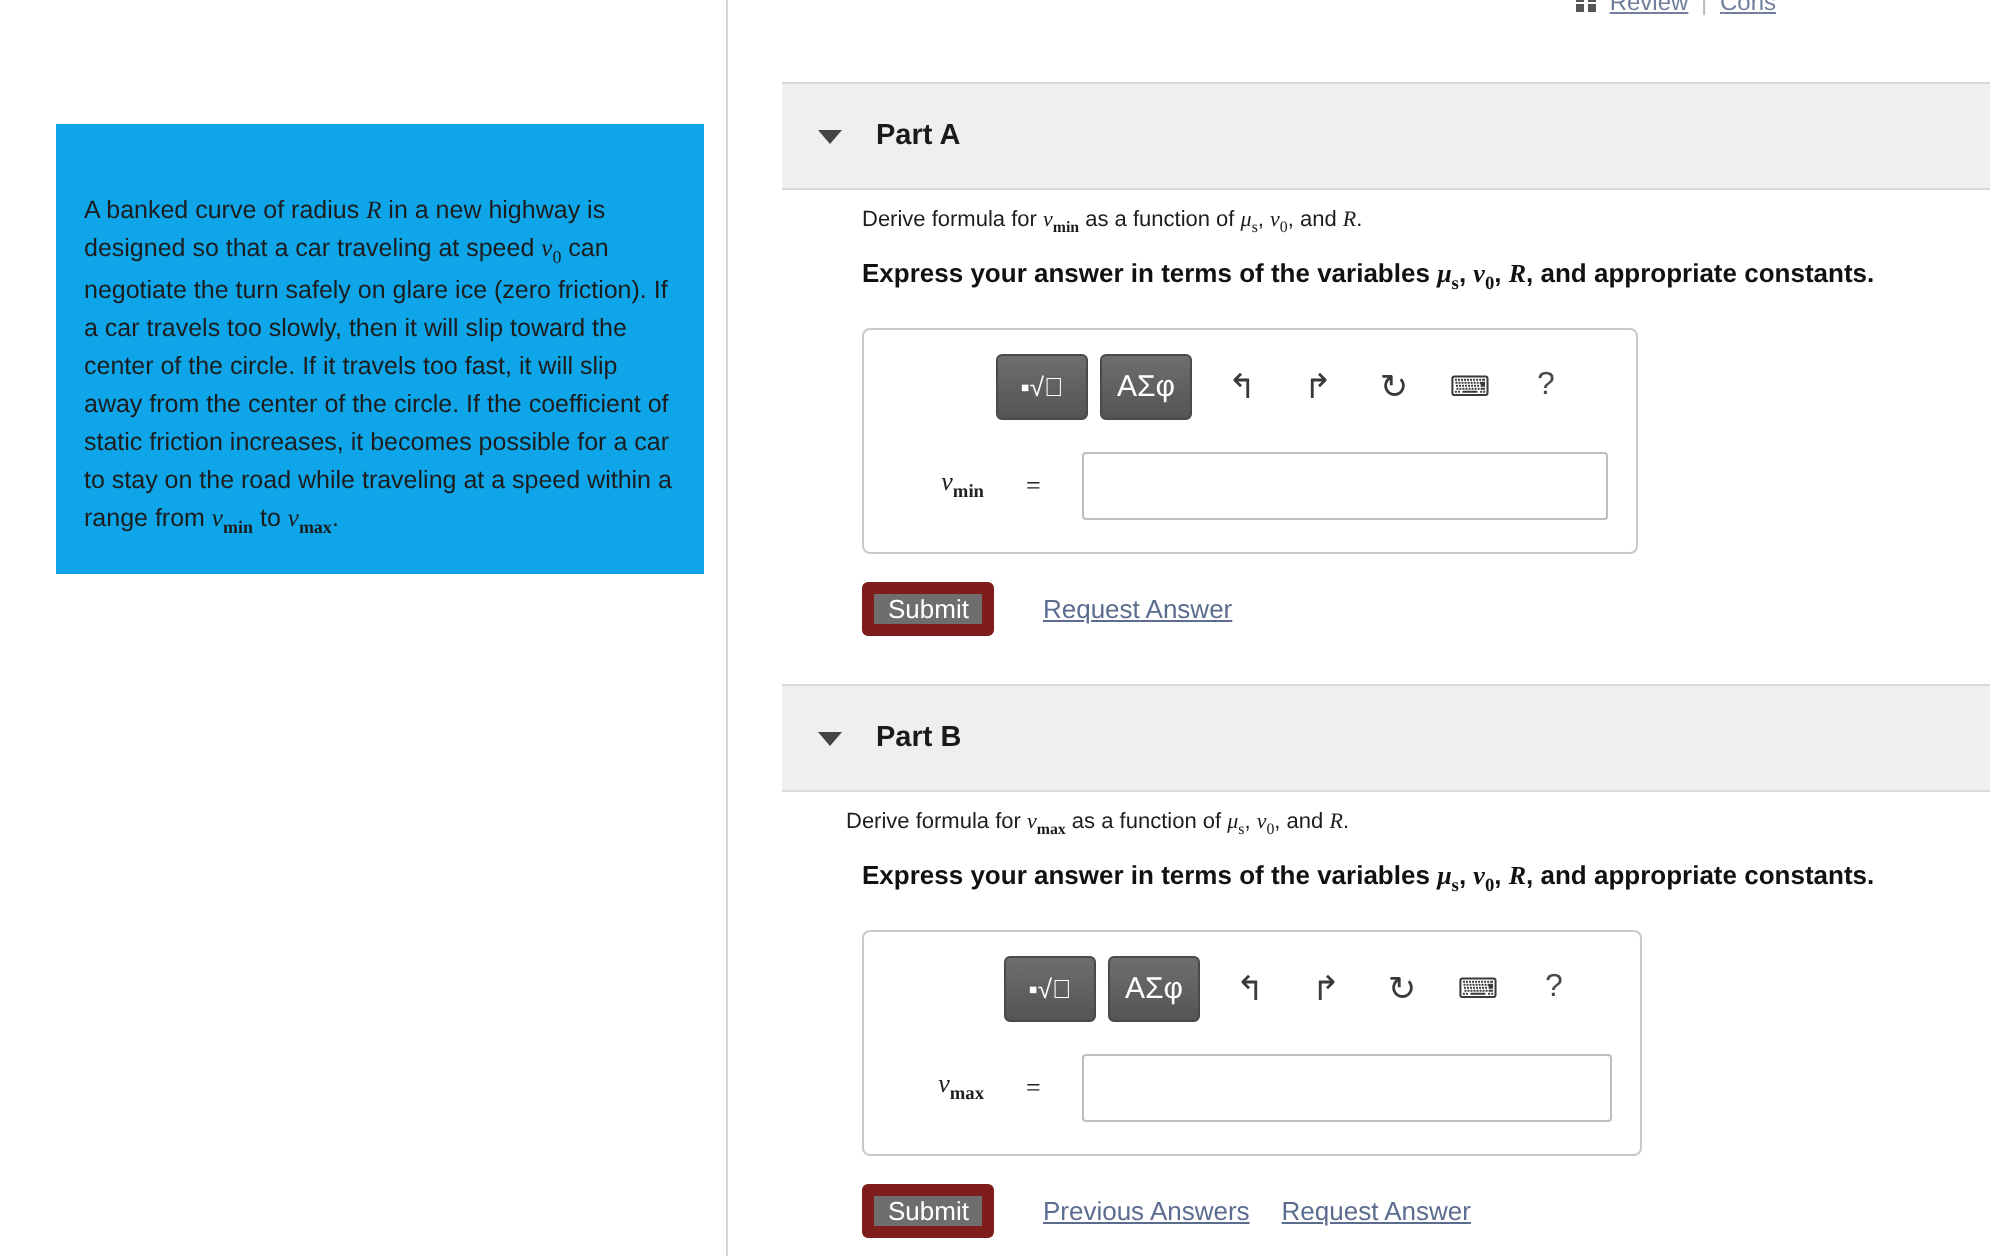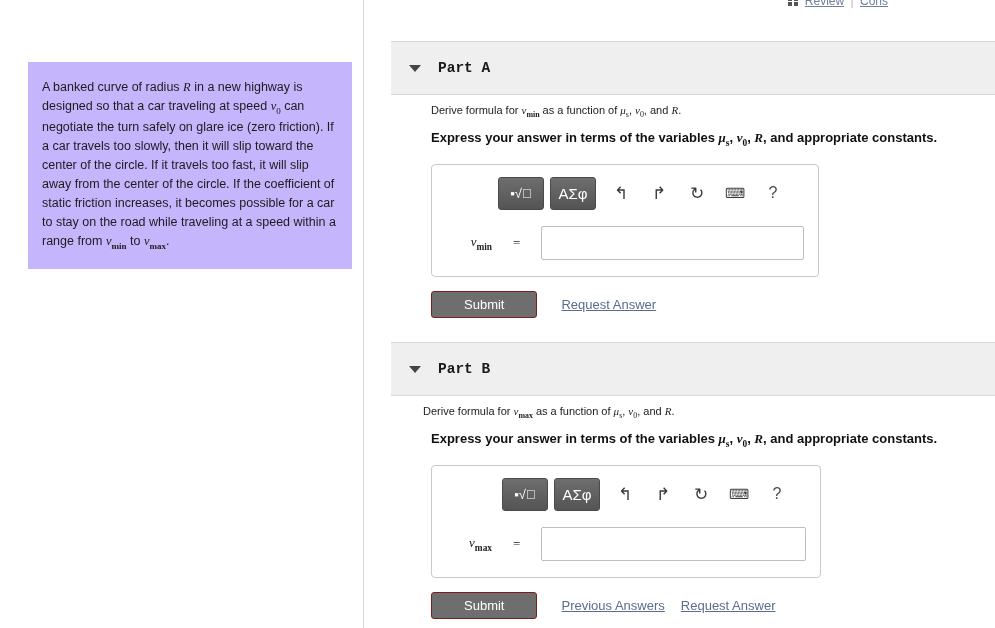--- a/index.html
+++ b/index.html
@@ -21,22 +21,22 @@
     position: absolute;
     left: 0; top: 0;
     width: 364px; height: 628px;
     border-right: 1px solid #d6d6d6;
     background: #fff;
   }
   .problem-box {
     position: absolute;
     left: 28px; top: 62px;
     width: 324px;
-    background: #c4b5fd;
-    padding: 16px 16px 16px 14px;
+    background: #0ea5e9;
+    padding: 34px 16px 16px 14px;
     font-size: 12.5px;
     line-height: 1.52;
     color: #1c1c1c;
   }
 
   
   .right-col {
     position: absolute;
     left: 365px; top: 0;
     width: 534px; height: 628px;
@@ -83,21 +83,20 @@
     width: 0; height: 0;
     border-left: 6px solid transparent;
     border-right: 6px solid transparent;
     border-top: 7px solid #444;
   }
   .part-title {
     margin-left: 17px;
     font-size: 14.5px;
     font-weight: bold;
     color: #1a1a1a;
-    font-family: Liberation Mono, monospace;
   }
 
   .part-body { position: absolute; left: 26px; width: 604px; }
 
   .derive-line {
     font-size: 11px;
     color: #1c1c1c;
     margin-left: 404px;
   }
   .express-line {
@@ -169,24 +168,24 @@
   }
 
   .action-row {
     margin-top: 14px;
     display: flex;
     align-items: center;
   }
   .submit-btn {
     background: #6e6e6e;
     color: #fff;
-    border: 1px solid #7f1d1d;
+    border: 6px solid #7f1d1d;
     border-radius: 3px;
     height: 27px;
-    padding: 0 32px;
+    padding: 0 7px;
     font-size: 13px;
     font-family: "Liberation Sans", sans-serif;
     cursor: pointer;
   }
   .link {
     color: #5b6c8f;
     text-decoration: underline;
     font-size: 13px;
     margin-left: 24px;
     cursor: pointer;

